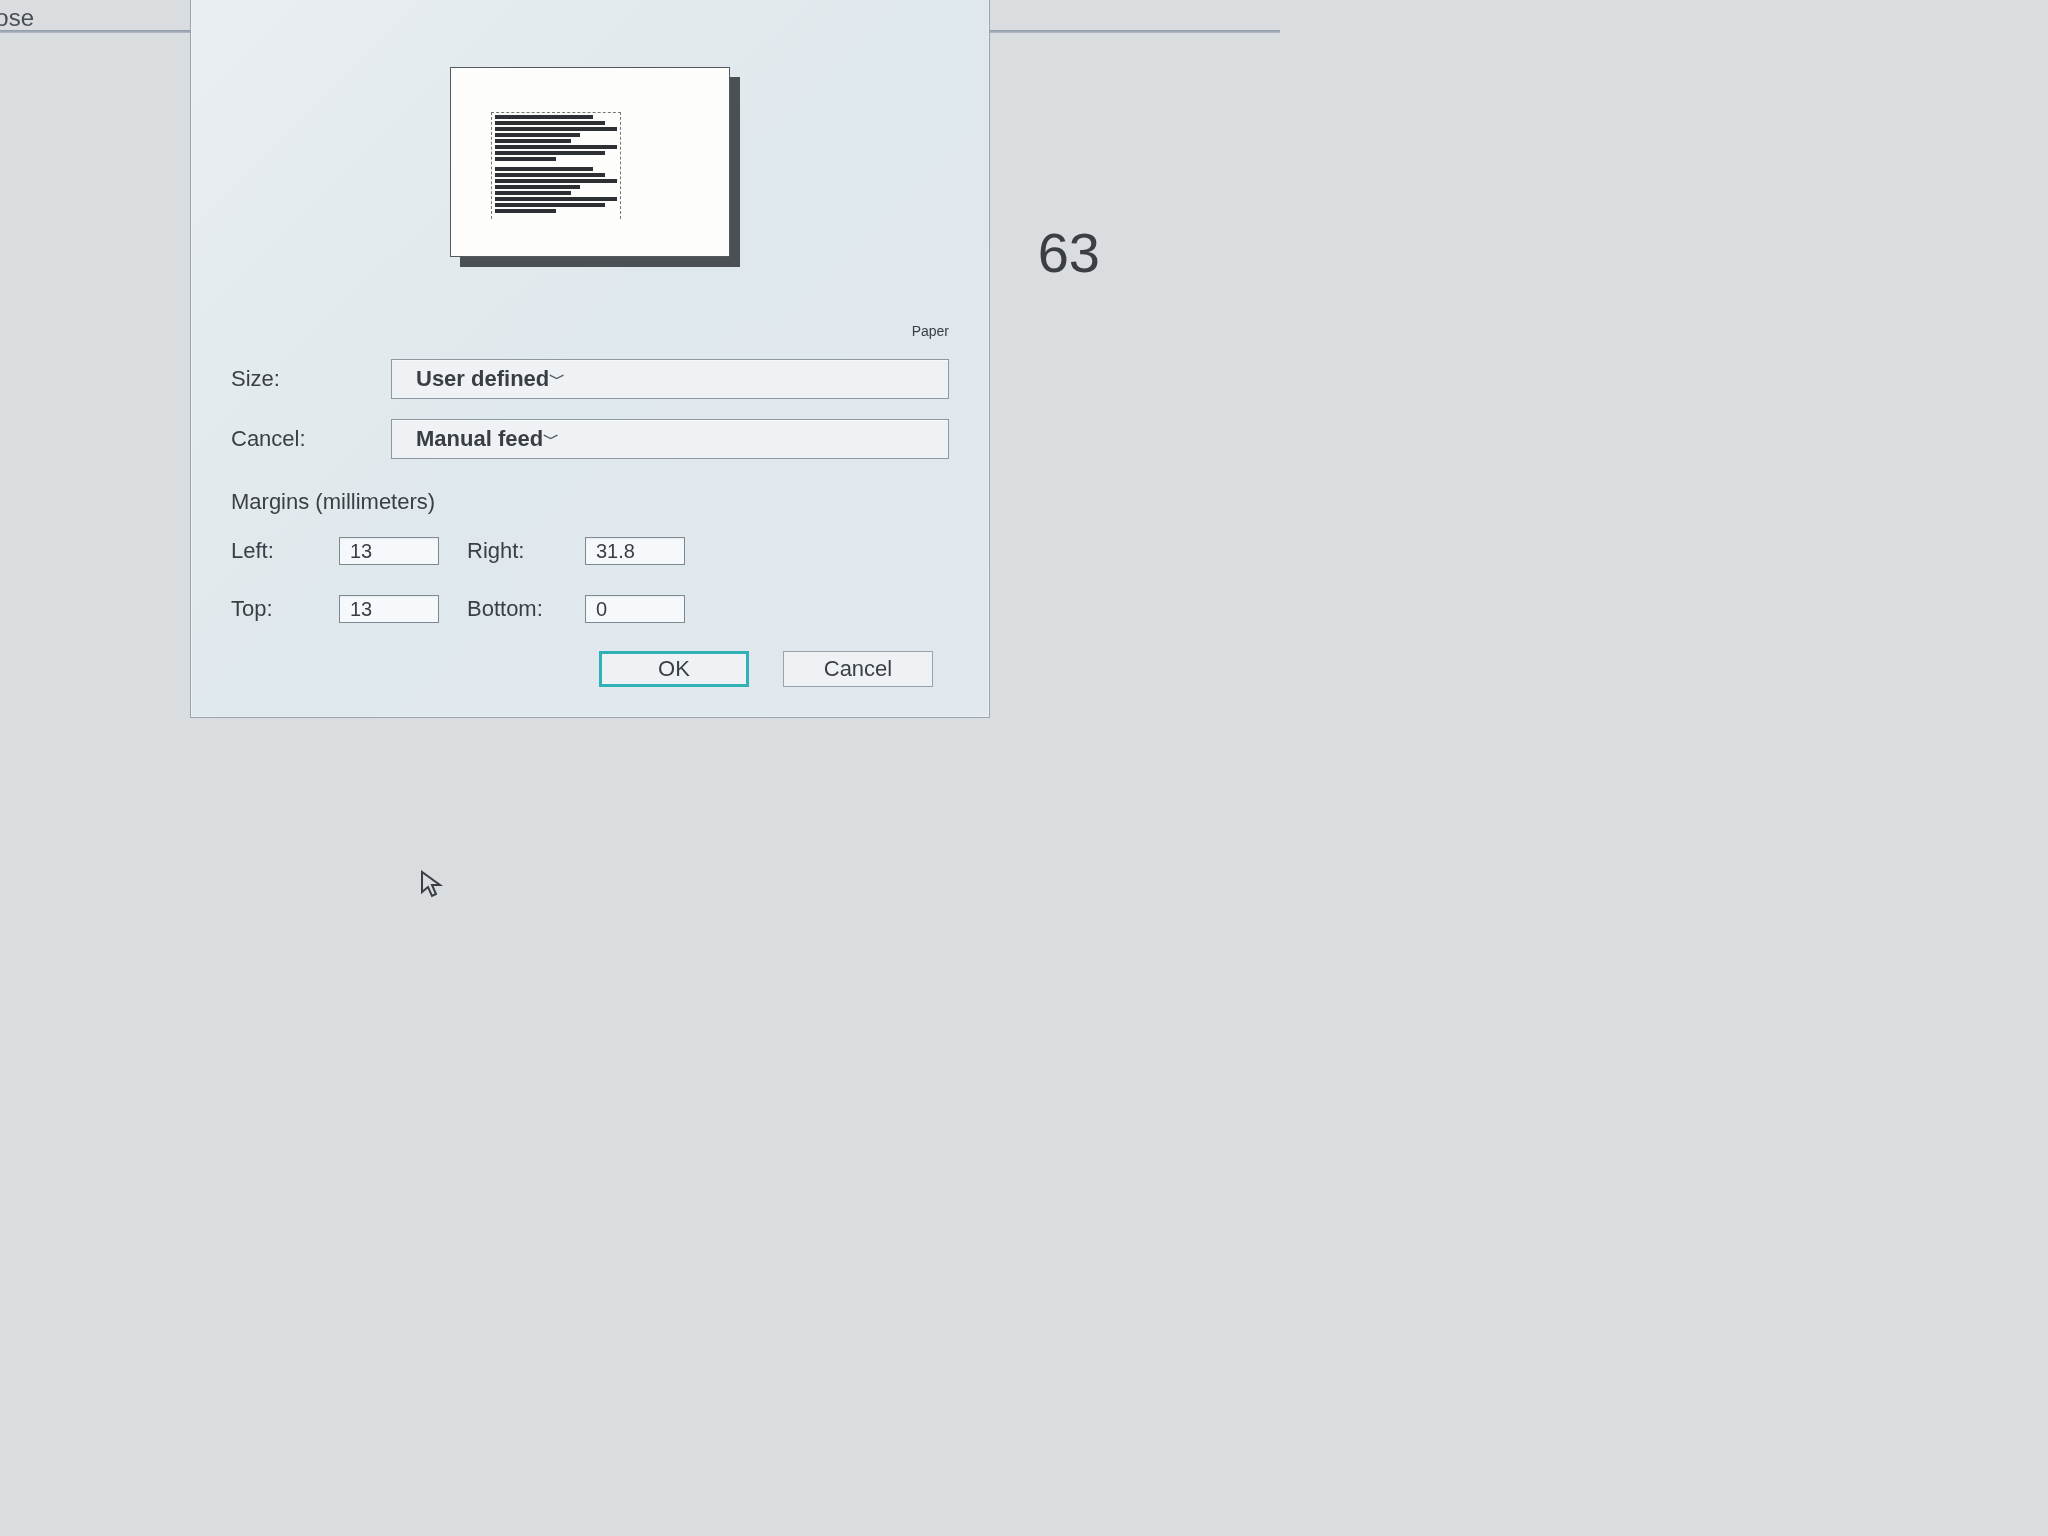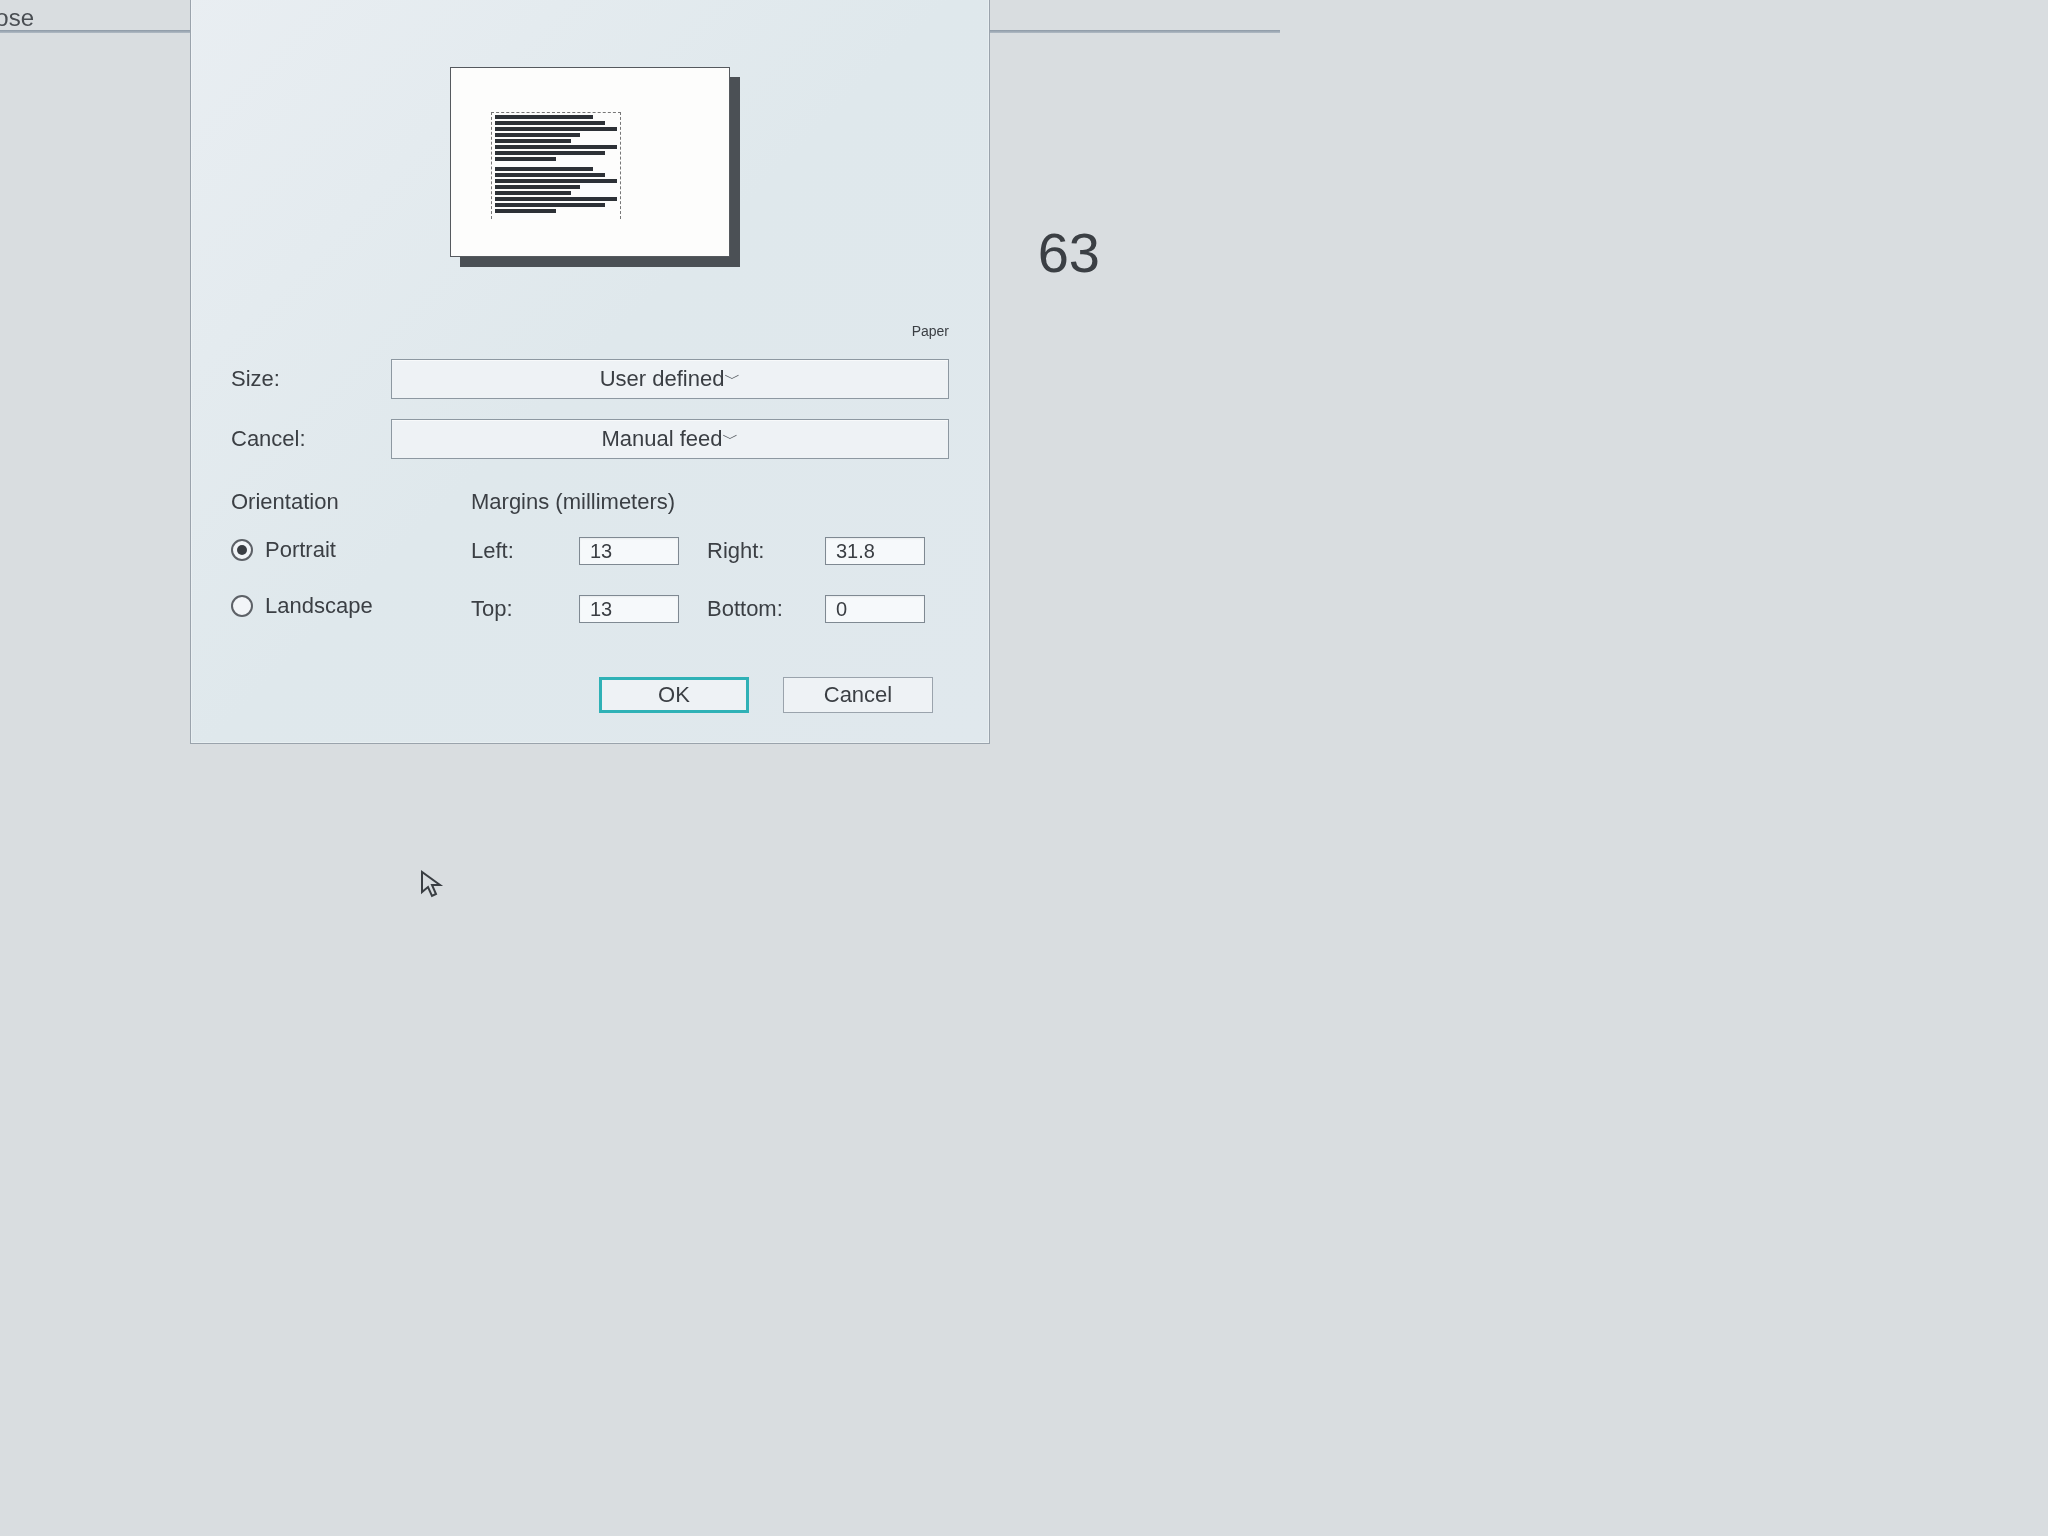--- a/index.html
+++ b/index.html
@@ -130,29 +130,30 @@
     margin: 20px 0;
   }
   .field-label {
     width: 160px;
     color: #3b3f44;
     font-size: 22px;
   }
   .select {
     flex: 1;
     display: flex;
-    justify-content: center;
+    justify-content: flex-start;
     align-items: center;
     border: 1px solid #8d98a1;
     background: #eef2f5;
-    padding: 6px 12px;
+    padding: 6px 24px;
     font-size: 22px;
     color: #3a3e43;
     cursor: pointer;
     box-shadow: inset 0 1px 0 rgba(255,255,255,0.5);
+    font-weight: bold;
   }
   .chev { color: #5b6066; font-size: 16px; }
   
   .two-col {
     display: flex;
     gap: 40px;
     margin-top: 30px;
   }
   .col-orient { width: 200px; }
   .col-margins { flex: 1; }
@@ -307,35 +308,20 @@
 
     <div class="row">
       <div class="field-label">Cancel:</div>
       <div class="select">
         <span>Manual feed</span>
         <span class="chev">﹀</span>
       </div>
     </div>
 
     <div class="two-col">
-      <div class="col-orient">
-        <div class="section-head">Orientation</div>
-
-        <div class="radio-row">
-          <span class="radio-outer">
-              <span class="radio-inner"></span>
-            </span>
-          <span>Portrait</span>
-        </div>
-
-        <div class="radio-row">
-          <span class="radio-outer"></span>
-          <span>Landscape</span>
-        </div>
-      </div>
 
       <div class="col-margins">
         <div class="section-head">Margins (millimeters)</div>
 
         <div class="margin-grid">
           <div class="m-lab">Left:</div>
           <input class="m-inp" value="13" style="">
           <div class="m-lab">Right:</div>
           <input class="m-inp" value="31.8" style="">
 

